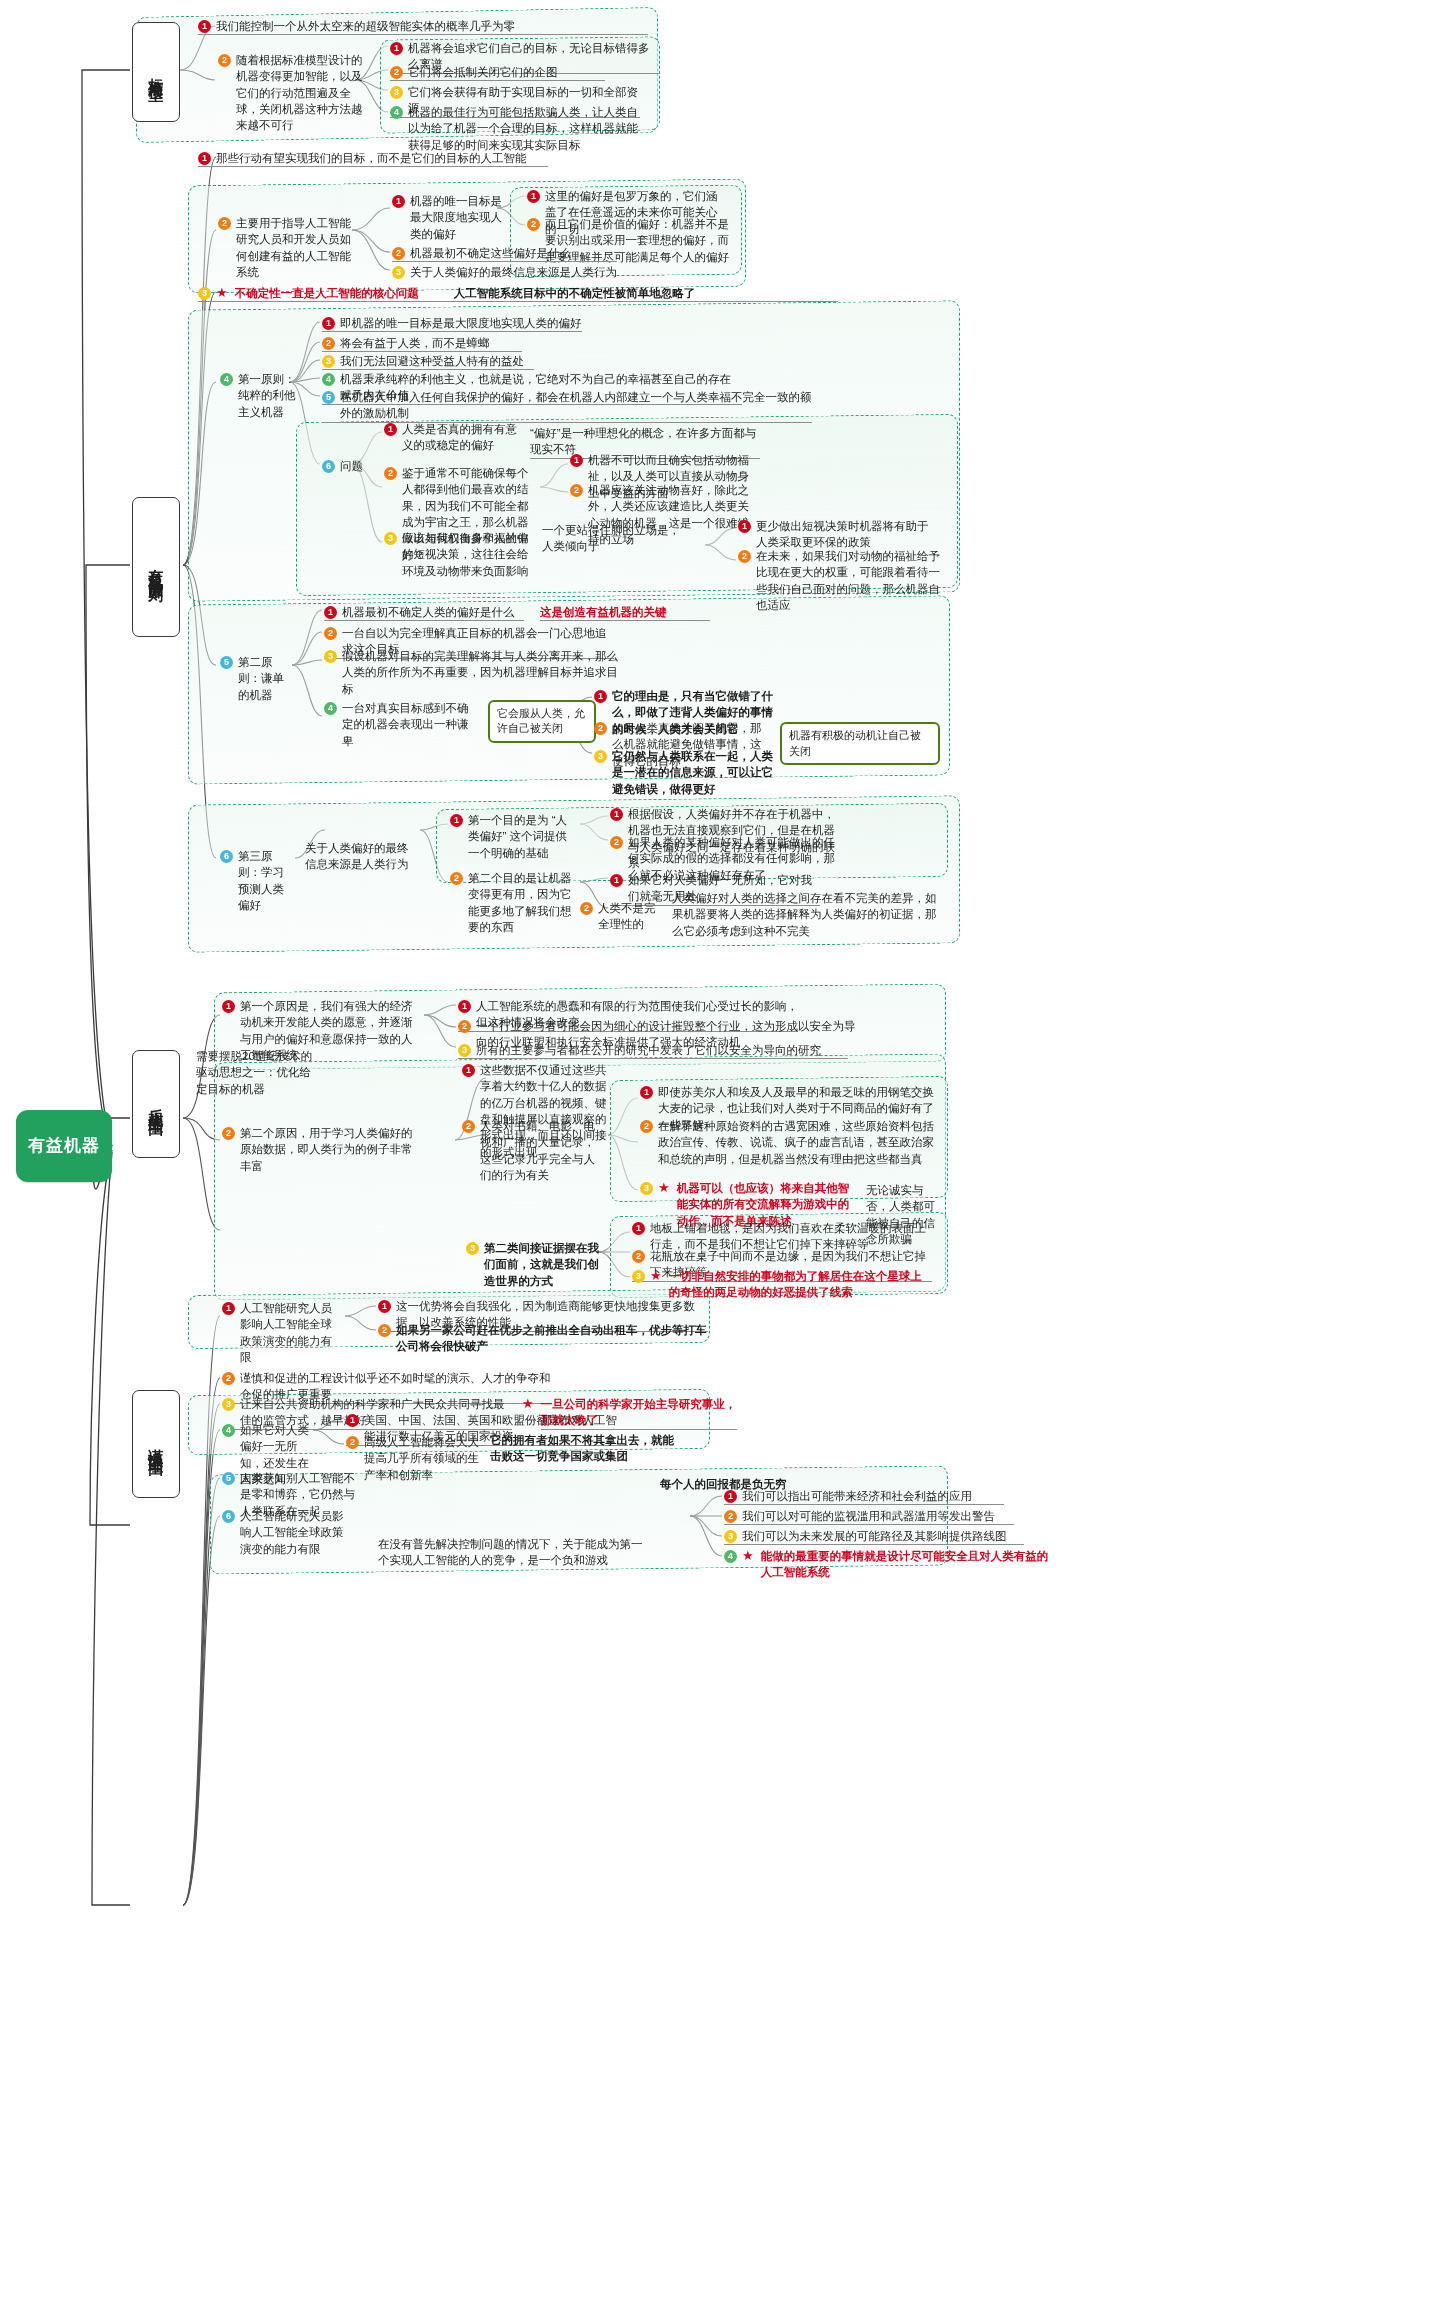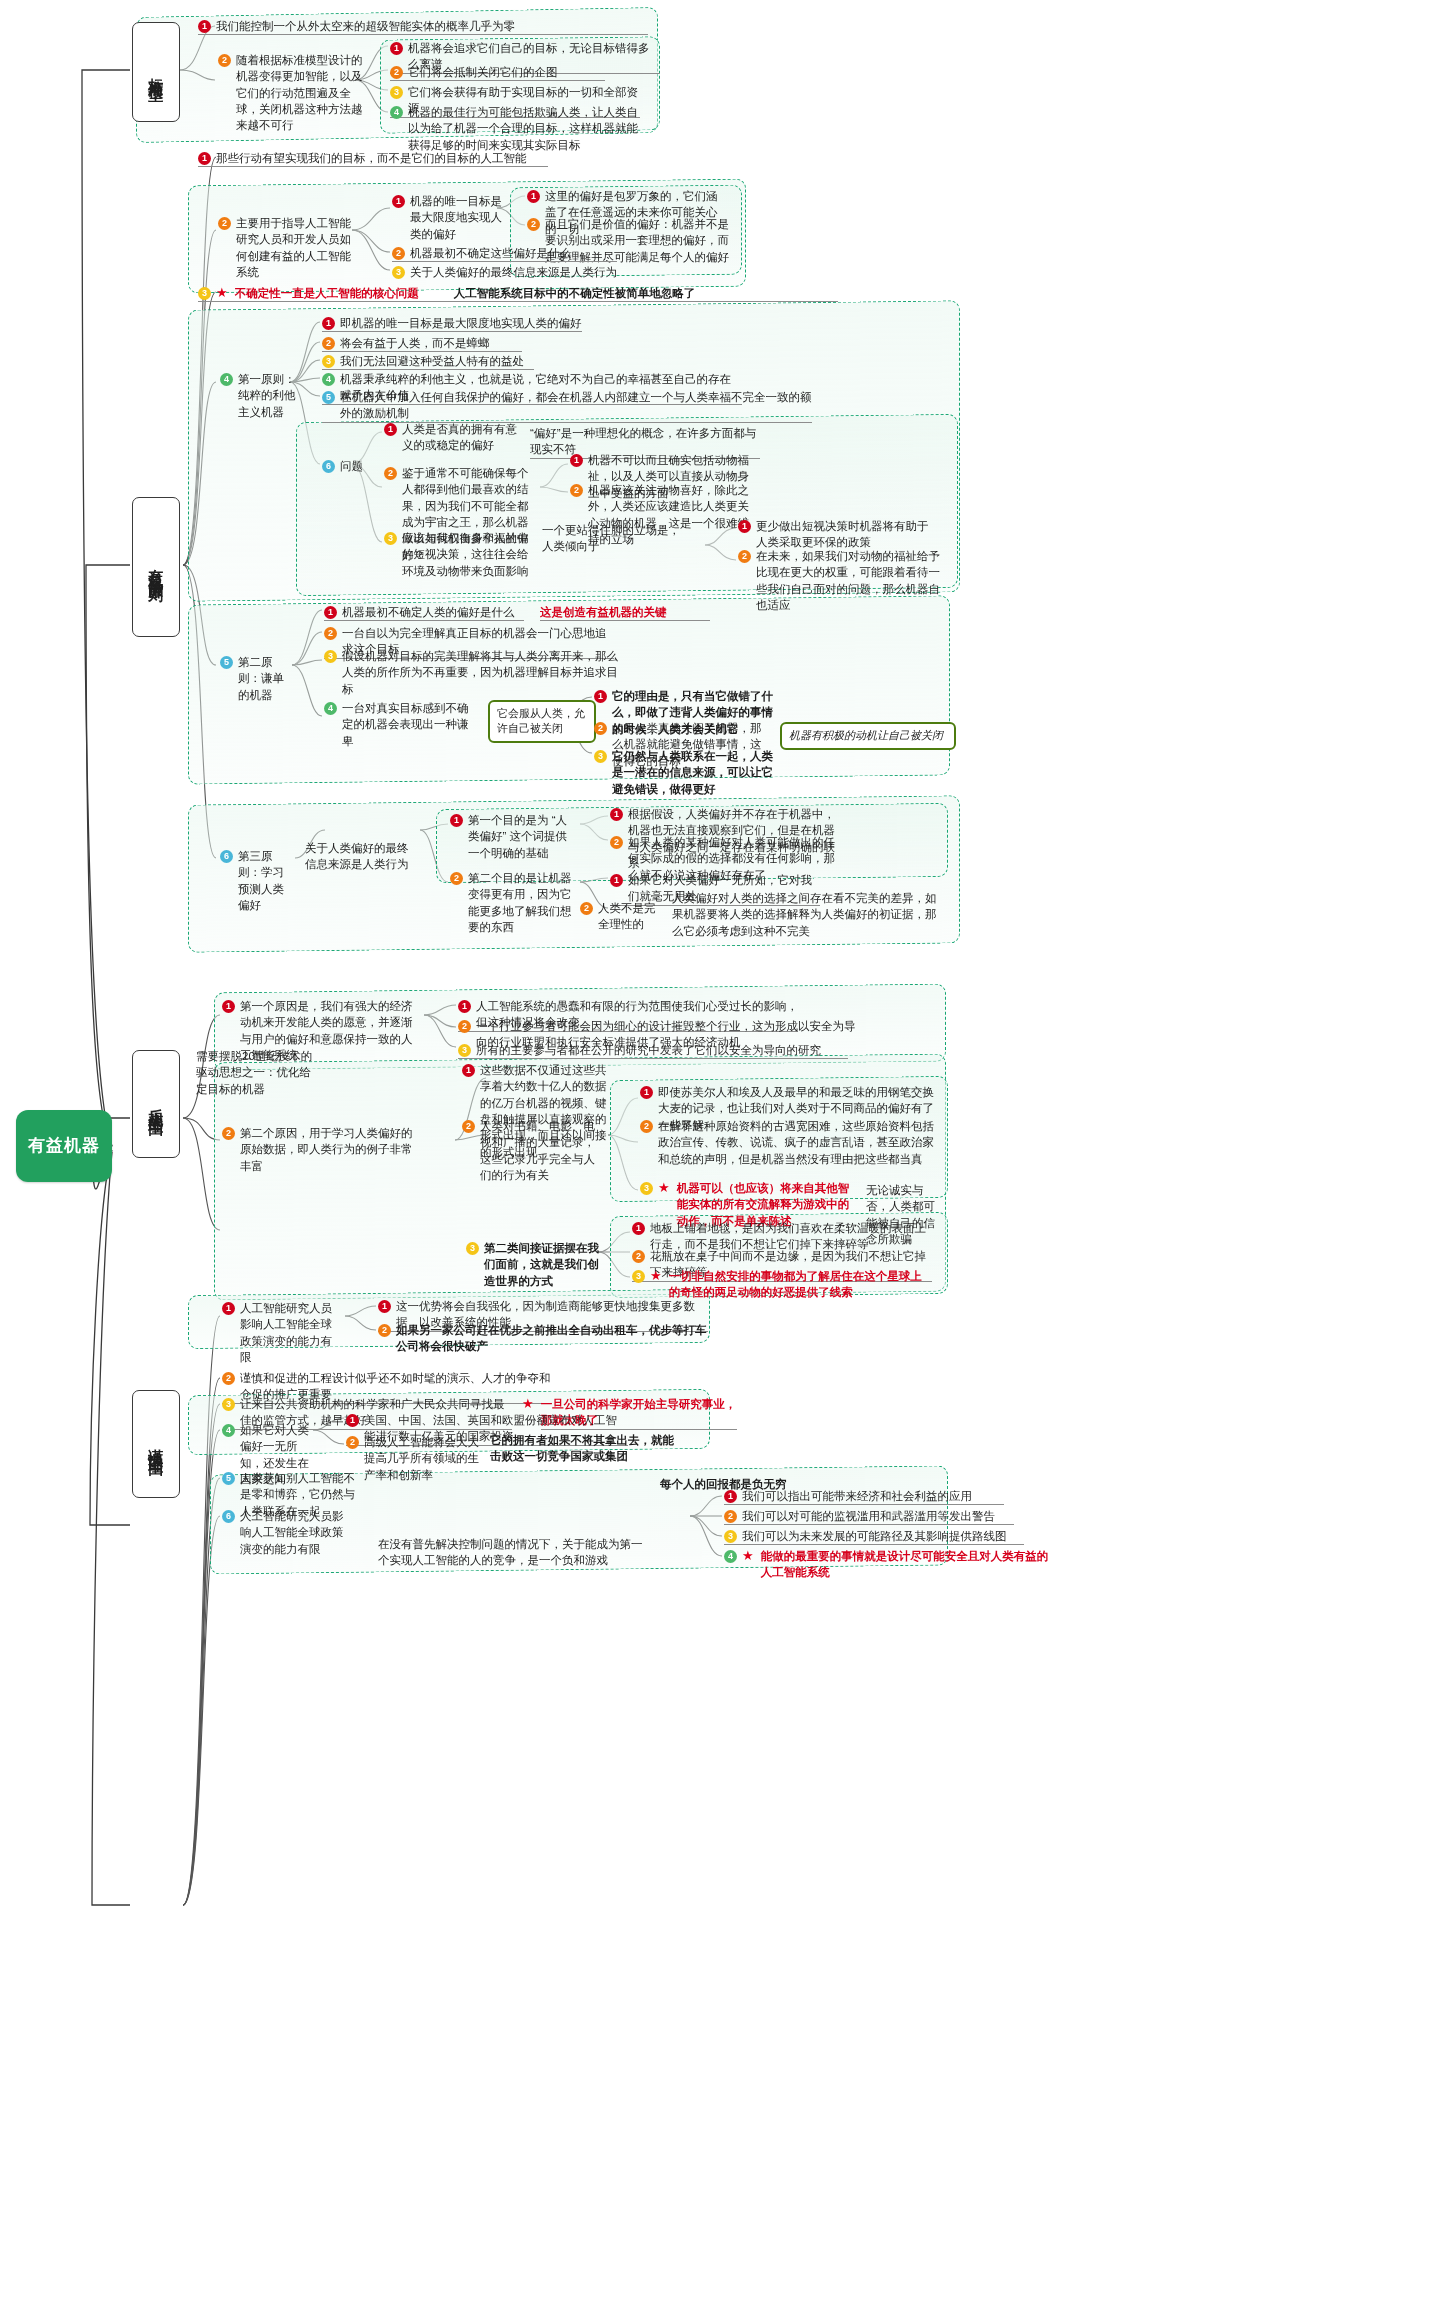--- a/index.html
+++ b/index.html
@@ -344,21 +344,21 @@
     <span>它会服从人类，允许自己被关闭</span>
   </div>
   <div class="node leaf bold" style="left:594px; top:688px; width:180px;">
     <span class="b b1">1</span>
     <span class="tx">它的理由是，只有当它做错了什么，即做了违背人类偏好的事情的时候，人类才会关闭它</span>
   </div>
   <div class="node leaf" style="left:594px; top:720px; width:178px;">
     <span class="b b2">2</span>
     <span class="tx">如果人类真的关闭了机器，那么机器就能避免做错事情，这使得它的目标</span>
   </div>
-  <div class="node leaf boxline" style="left:780px; top:722px; width:176px; font-size:11px;font-style:italic;">
+  <div class="node leaf boxline" style="left:780px; top:722px; width:160px; font-size:11px;">
     <span class="tx">机器有积极的动机让自己被关闭</span>
   </div>
   <div class="node leaf bold" style="left:594px; top:748px; width:182px;">
     <span class="b b3">3</span>
     <span class="tx">它仍然与人类联系在一起，人类是一潜在的信息来源，可以让它避免错误，做得更好</span>
   </div>
 
   <div class="node leaf" style="left:220px; top:848px; width:72px;">
     <span class="b b6">6</span>
     <span class="tx">第三原则：学习预测人类偏好</span>

